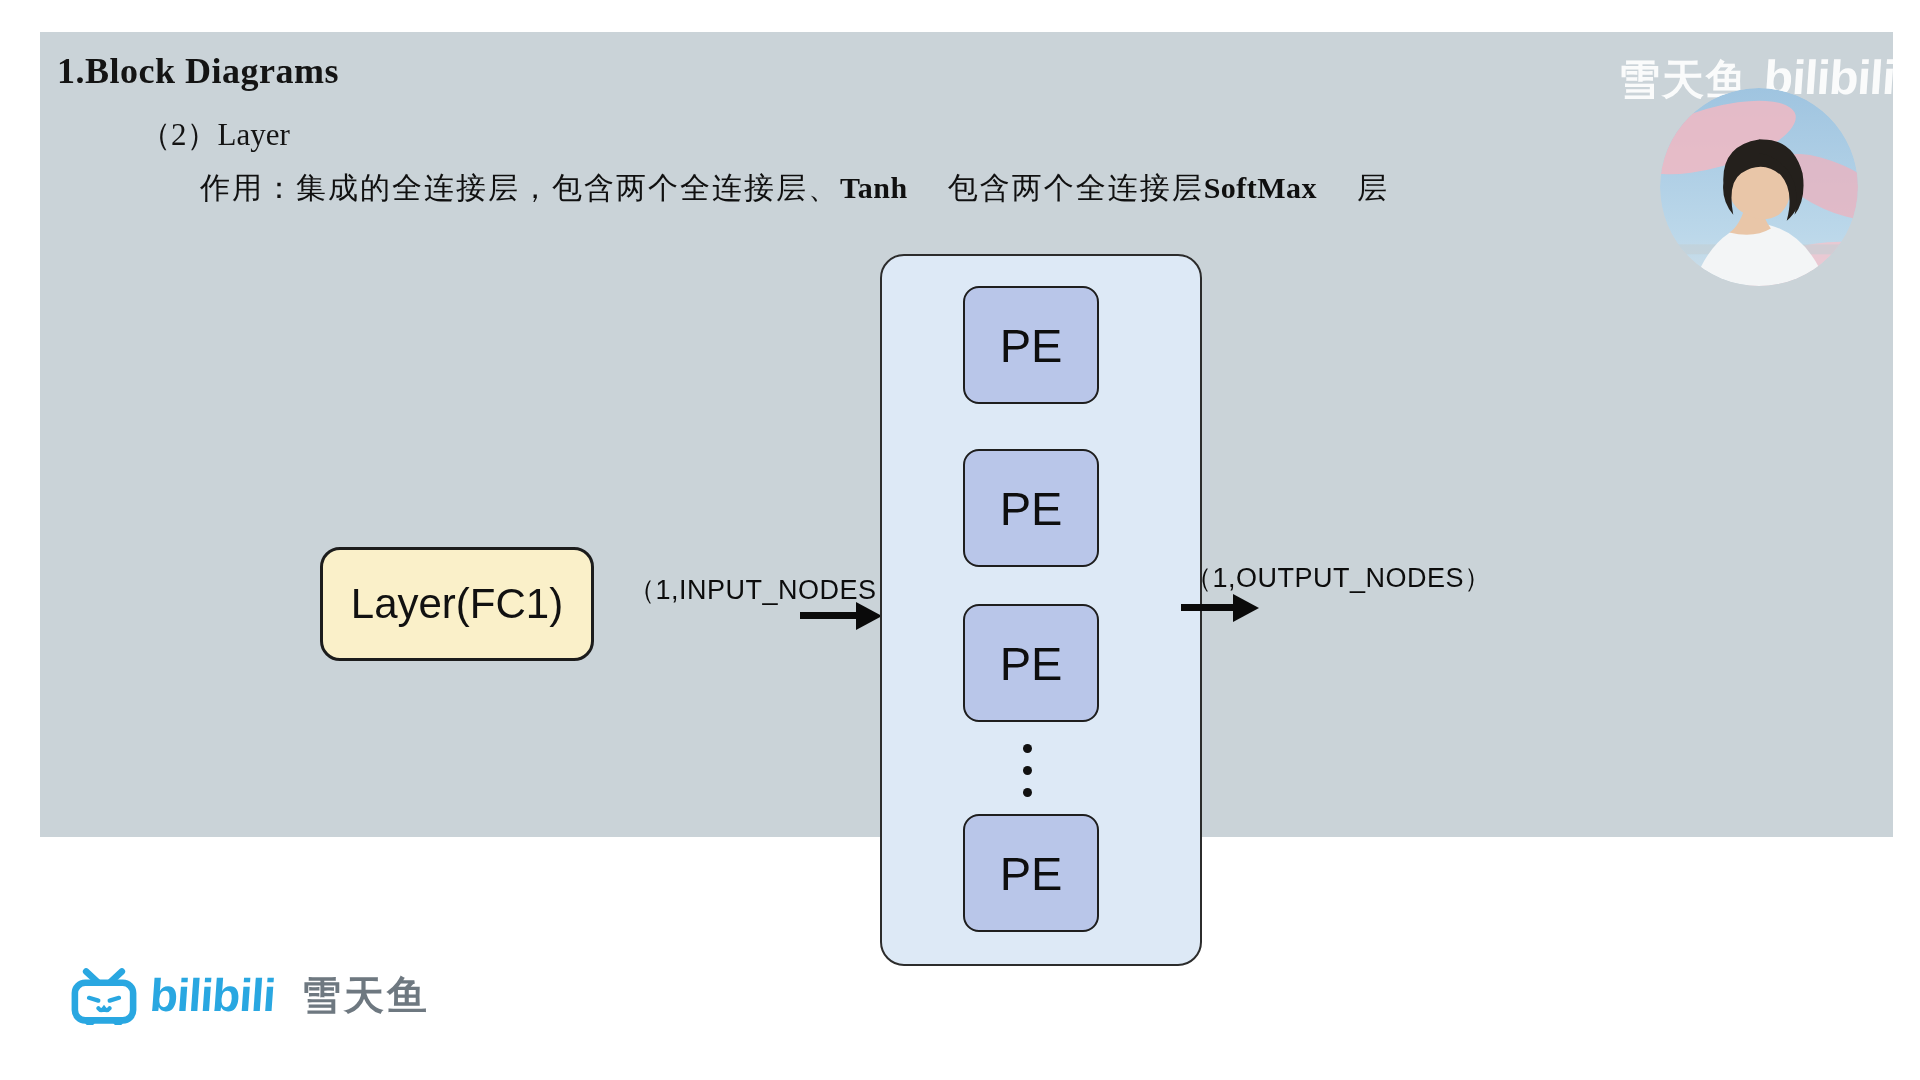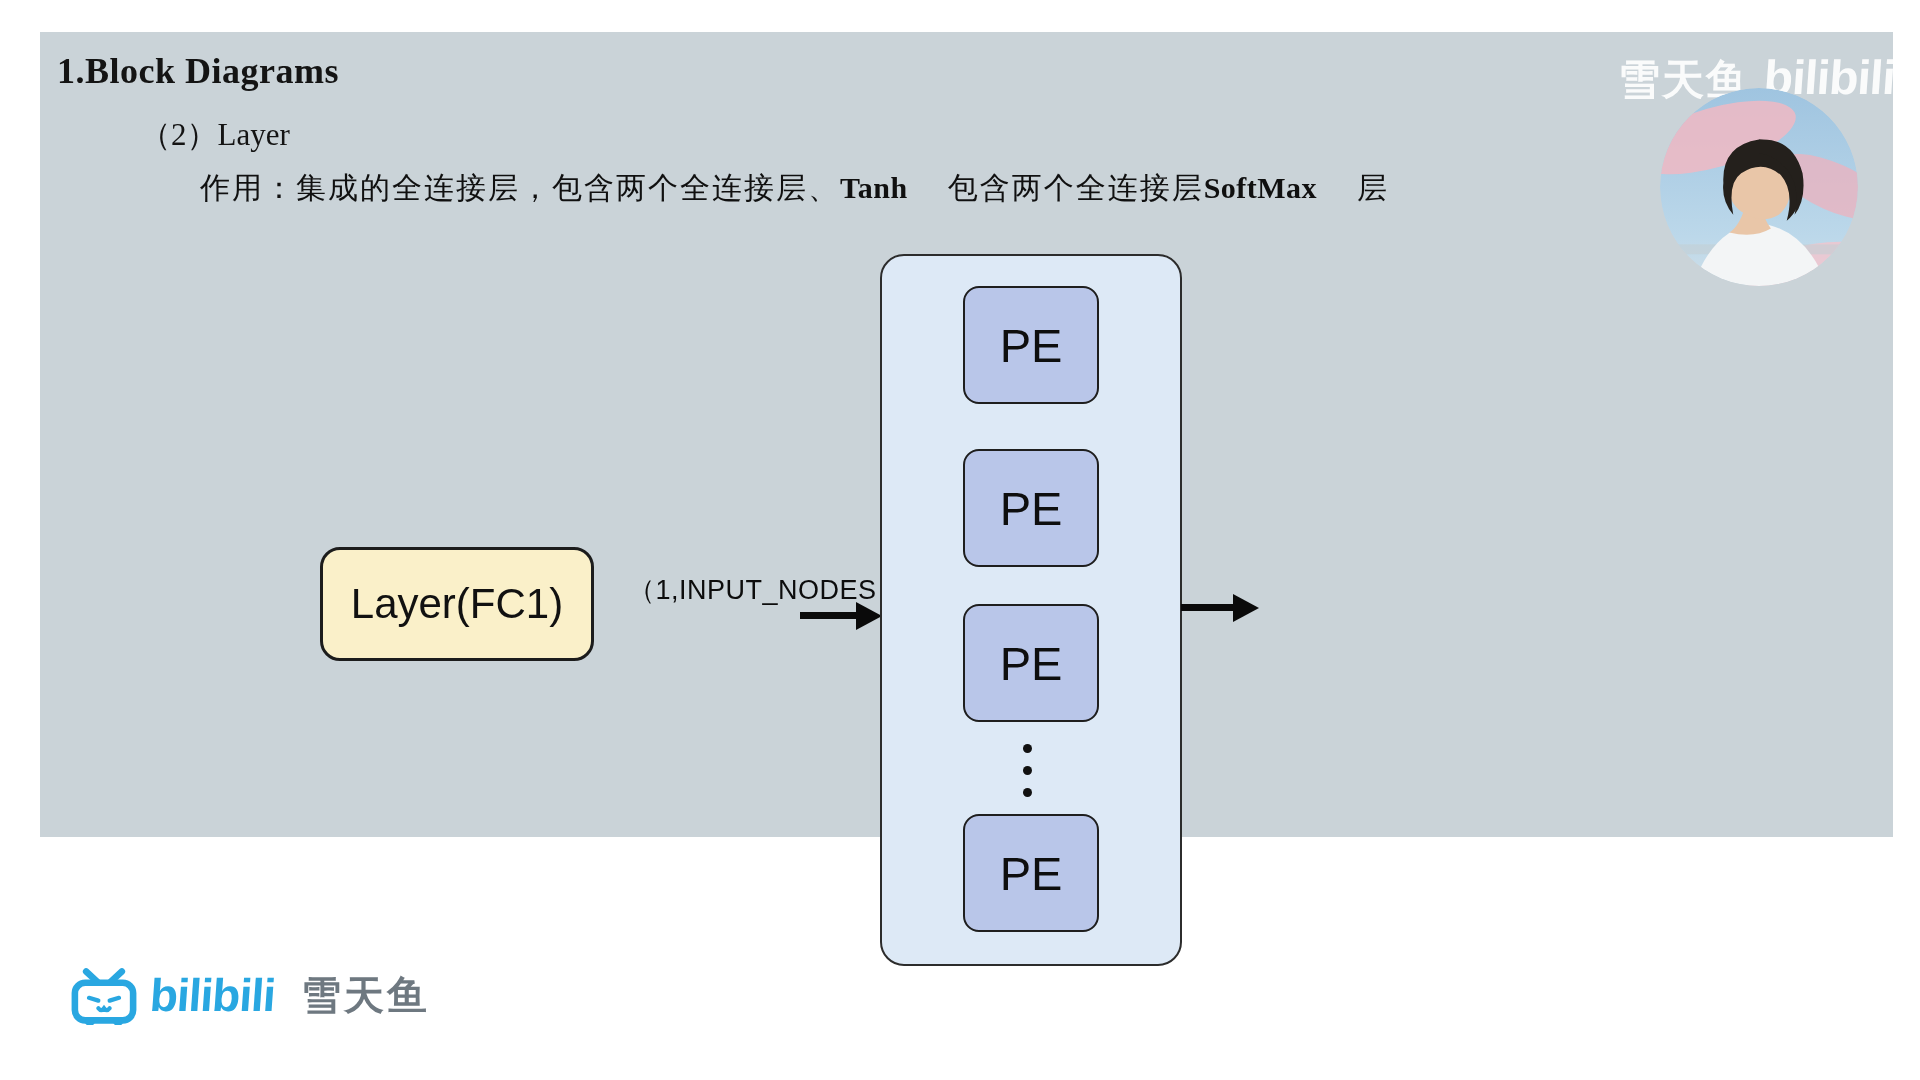--- a/index.html
+++ b/index.html
@@ -47,21 +47,21 @@
   .out-shaft{left:1141px;top:572px;width:54px;}
   .arrow-head{
     position:absolute;width:0;height:0;
     border-top:14px solid transparent;border-bottom:14px solid transparent;
     border-left:26px solid #0a0a0a;
   }
   .in-head{left:816px;top:570px;}
   .out-head{left:1193px;top:562px;}
   .pe-container{
     position:absolute;left:840px;top:222px;width:298px;height:708px;
-    background:#dde9f6;border:2.5px solid #2c2c2c;border-radius:24px;
+    background:#dde9f6;border:2.5px solid #2c2c2c;border-radius:24px;padding-left:20px;
   }
   .pe-box{
     position:absolute;left:81px;width:132px;height:114px;
     background:#b9c6e9;border:2.5px solid #1e1e1e;border-radius:16px;
     display:flex;align-items:center;justify-content:center;
     font-size:47px;color:#0e0e0e;
   }
   .pe-1{top:30px;}
   .pe-2{top:193px;}
   .pe-3{top:348px;}
@@ -126,20 +126,21 @@
     <div class="vdots">
         <i></i>
         <i></i>
         <i></i>
       </div>
     <div class="pe-box pe-4">
       <span>PE</span>
     </div>
   </div>
 
+  <div class="flow-label out-label">（1,OUTPUT_NODES）</div>
   <div class="arrow-shaft out-shaft"></div>
   <div class="arrow-head out-head"></div>
 
   <div class="tr-mark">
     <span class="tr-name">雪天鱼</span>
     <span class="tr-brand">bilibili</span>
   </div>
 
   <div class="avatar">
     <svg width="198" height="198" viewBox="0 0 200 200">

